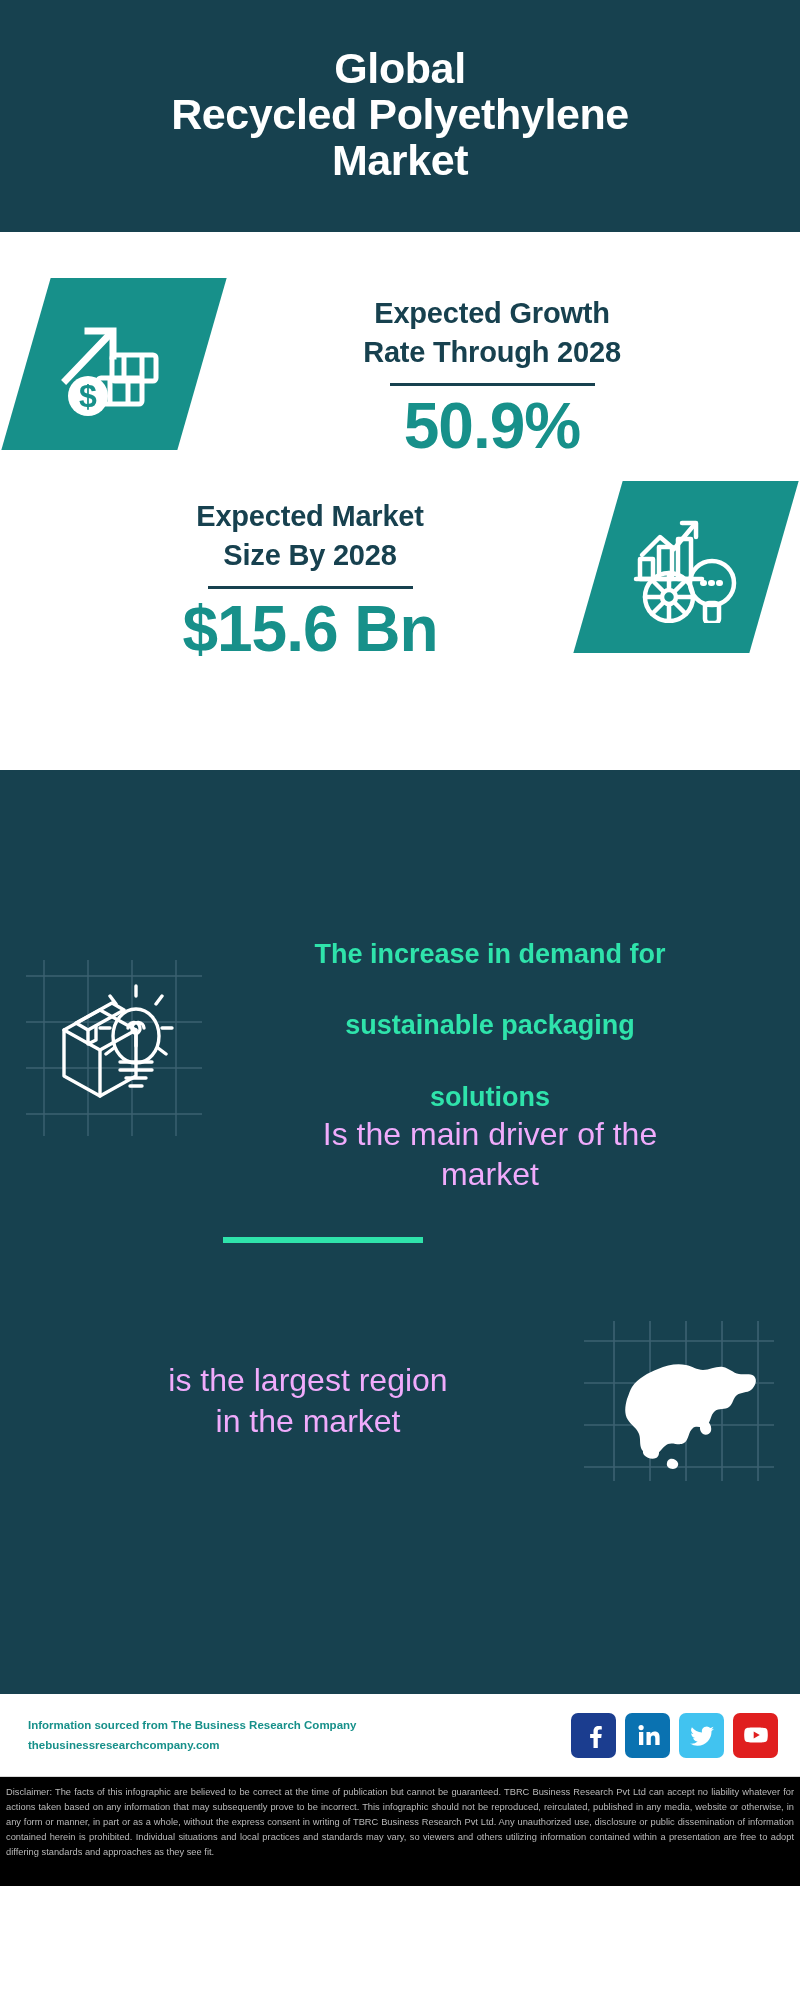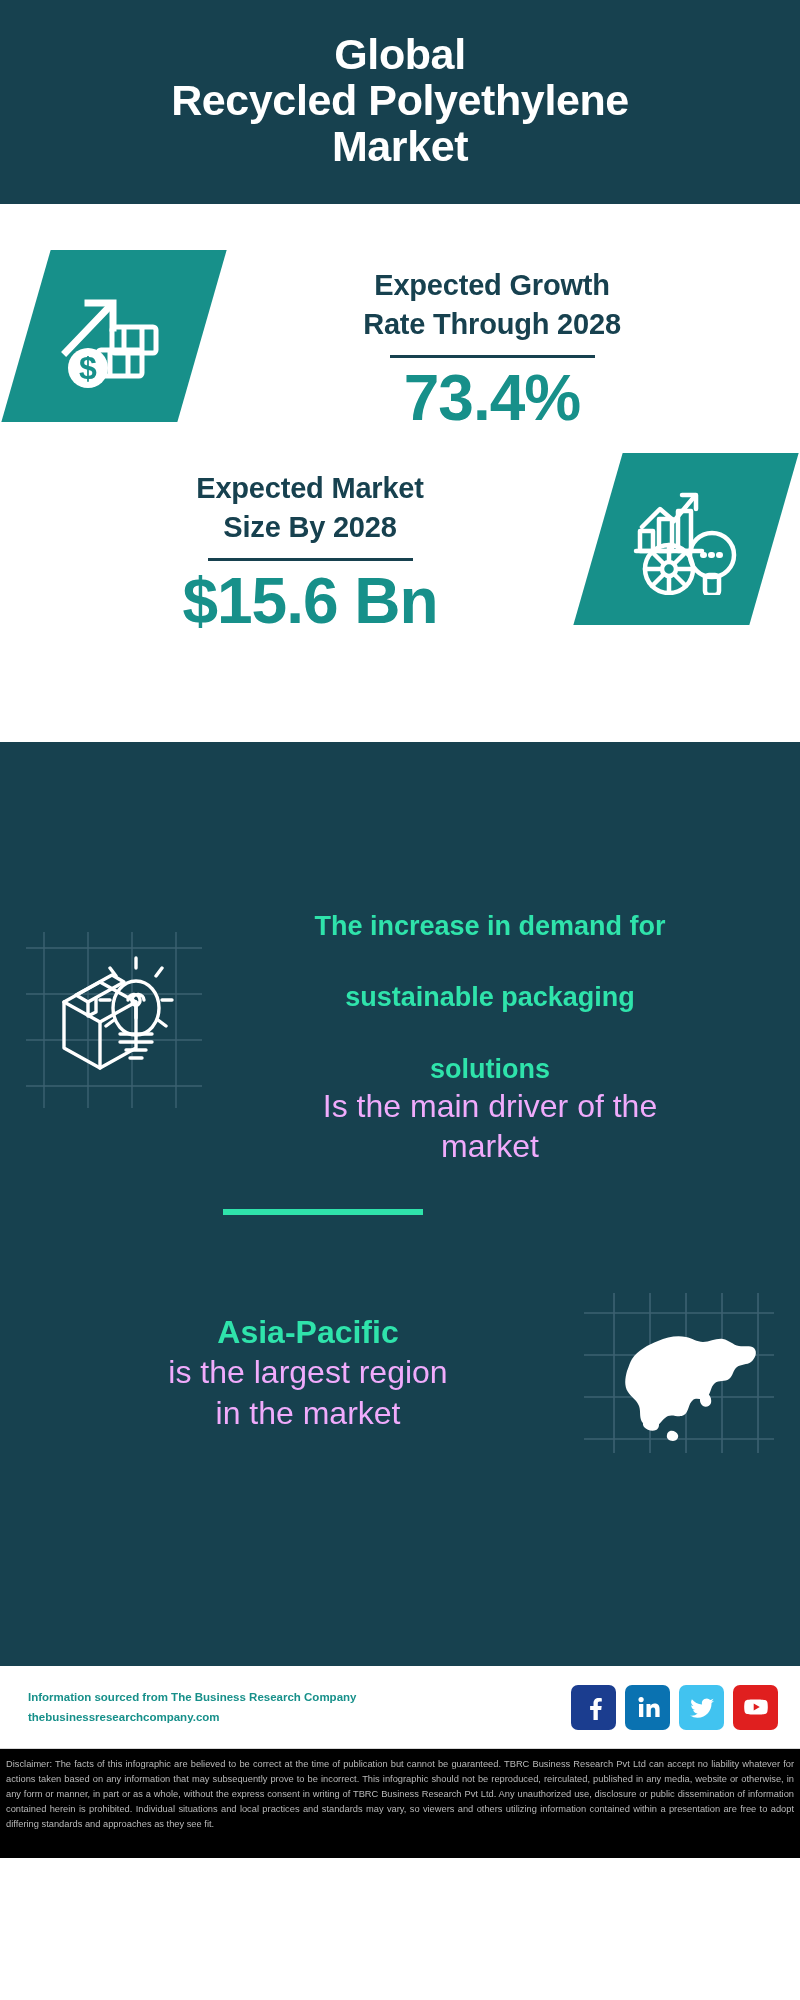--- a/index.html
+++ b/index.html
@@ -8,21 +8,21 @@
     font-family:"Liberation Sans", sans-serif;
     background:#ffffff;
     width:800px; height:2000px;
     position:relative;
     overflow:hidden;
   }
 
   
   .header{
     background:#17414f;
-    height:204px;
+    height:232px;
     display:flex;
     align-items:center;
     justify-content:center;
     padding:6px 20px 10px;
   }
   .header h1{
     color:#ffffff;
     font-size:43px;
     line-height:1.07;
     font-weight:700;
@@ -254,21 +254,21 @@
         </g>
         <text x="30" y="99" font-family="Liberation Sans, sans-serif" font-size="32" font-weight="700" fill="#17908a" text-anchor="middle">$</text>
       </svg>
     </div>
     <div class="textcol">
       <div class="stat-title">
         <span class="ln">Expected Growth</span>
         <span class="ln">Rate Through 2028</span>
       </div>
       <div class="rule"></div>
-      <div class="stat-value">73.4%</div>
+      <div class="stat-value">50.9%</div>
     </div>
   </div>
 
   <div class="statrow row2">
     <div class="textcol">
       <div class="stat-title">
         <span class="ln">Expected Market</span>
         <span class="ln">Size By 2028</span>
       </div>
       <div class="rule"></div>
@@ -331,21 +331,20 @@
         <span class="hl">solutions</span>
         <span class="sub">Is the main driver of the</span>
         <span class="sub">market</span>
       </div>
     </div>
 
     <div class="mint-rule"></div>
 
     <div class="region">
       <div class="region-text">
-        <span class="region-name">Asia-Pacific</span>
         <span class="sub">is the largest region</span>
         <span class="sub">in the market</span>
       </div>
       <div class="map-box">
         <svg viewBox="0 0 190 160">
           <g stroke="#3c6272" stroke-width="1.6" fill="none">
             <path d="M30 0v160M66 0v160M102 0v160M138 0v160M174 0v160"></path>
             <path d="M0 20h190M0 62h190M0 104h190M0 146h190"></path>
           </g>
           <path fill="#ffffff" d="M48 66c6-9 16-14 26-18 9-4 19-6 28-4 6 1 11 5 17 5 7 0 13-4 20-3 6 1 10 6 16 7 5 1 11-1 15 2 4 4 1 11-3 14-4 3-10 2-14 5-4 3-4 9-8 12-4 3-10 1-14 4-5 4-4 12-9 15-4 3-9-1-13 2-5 4-4 12-9 15-5 3-11-1-16 1-5 2-7 8-12 10-5 2-11 0-14-4-3-5-1-11-3-16-2-6-8-9-11-14-4-6-3-14-1-21 2-5 3-9 5-12z"></path>

